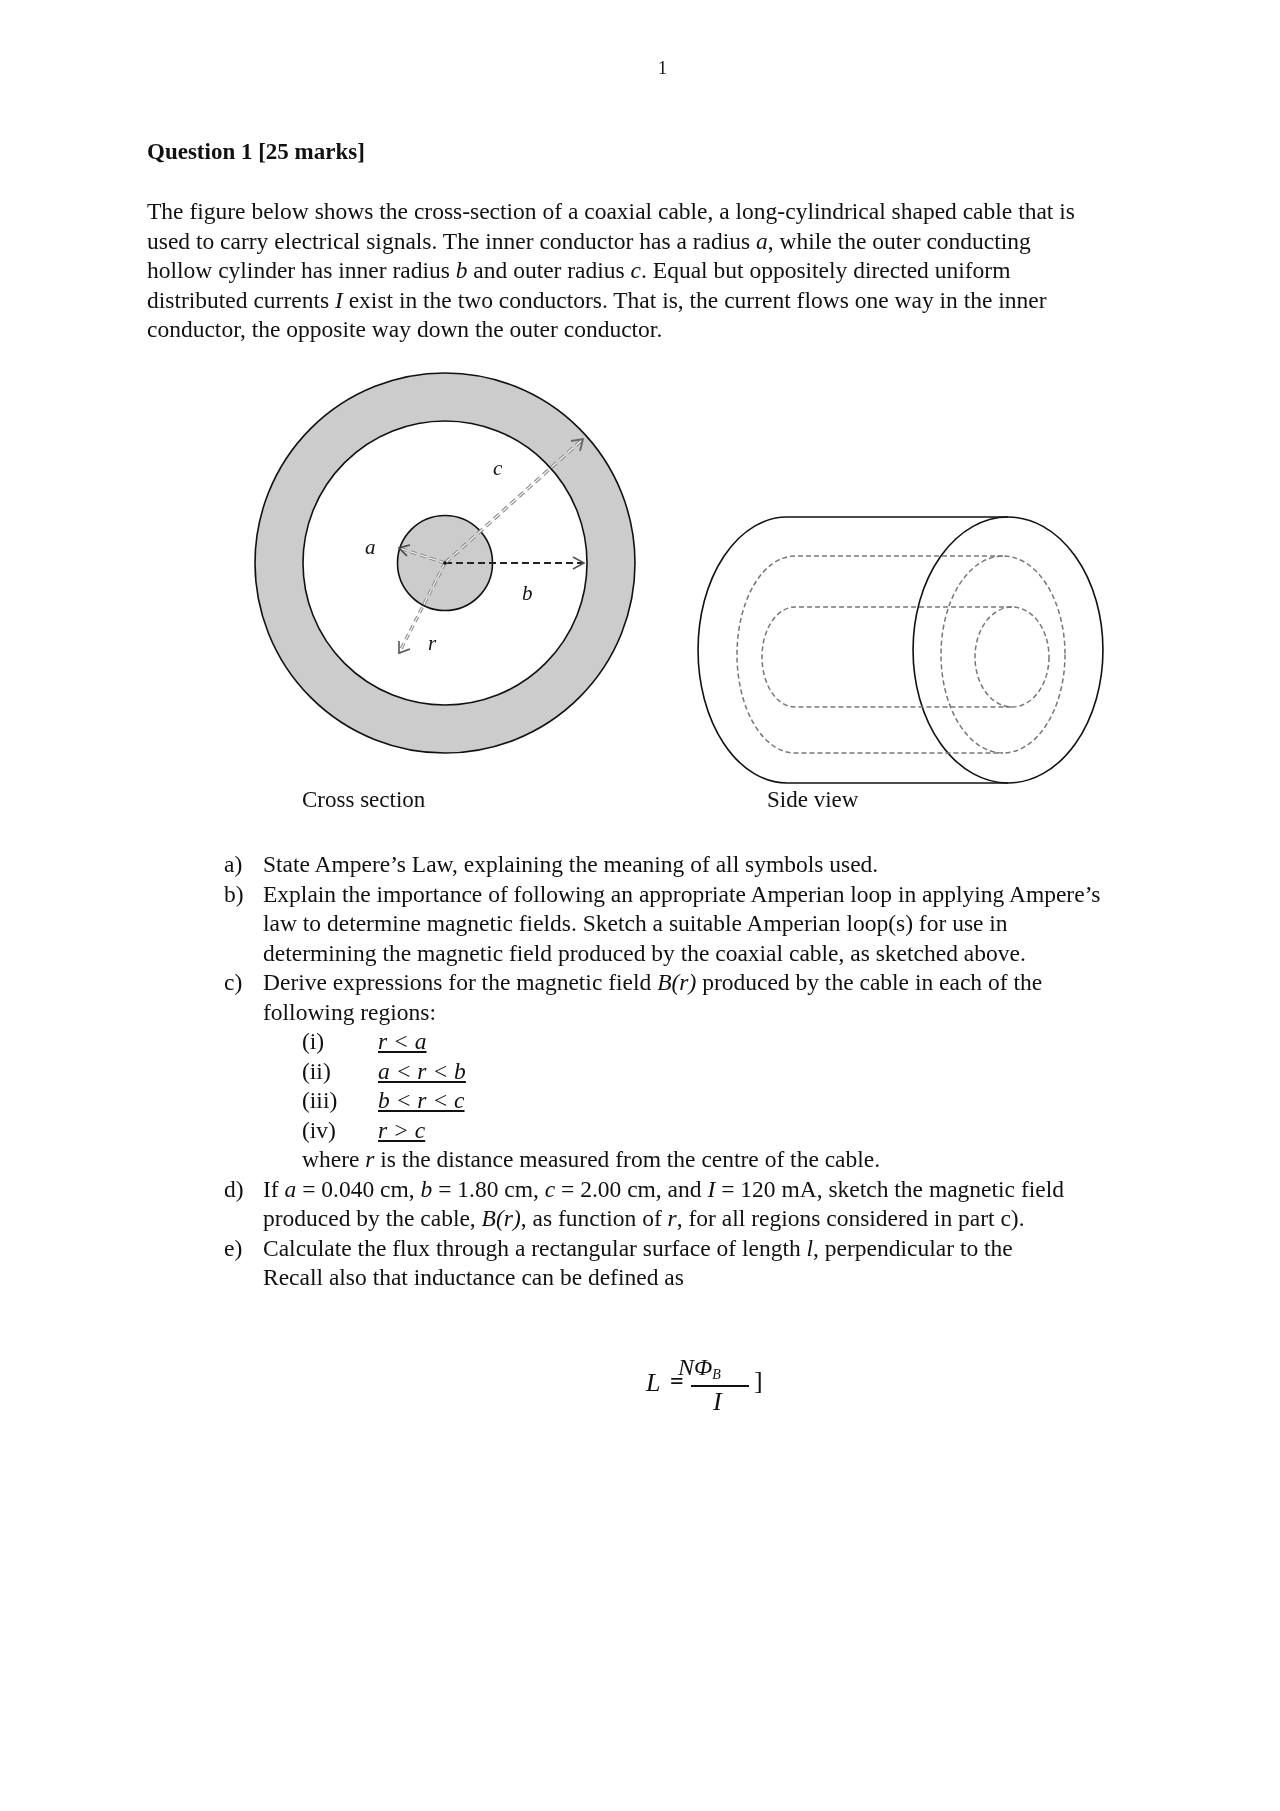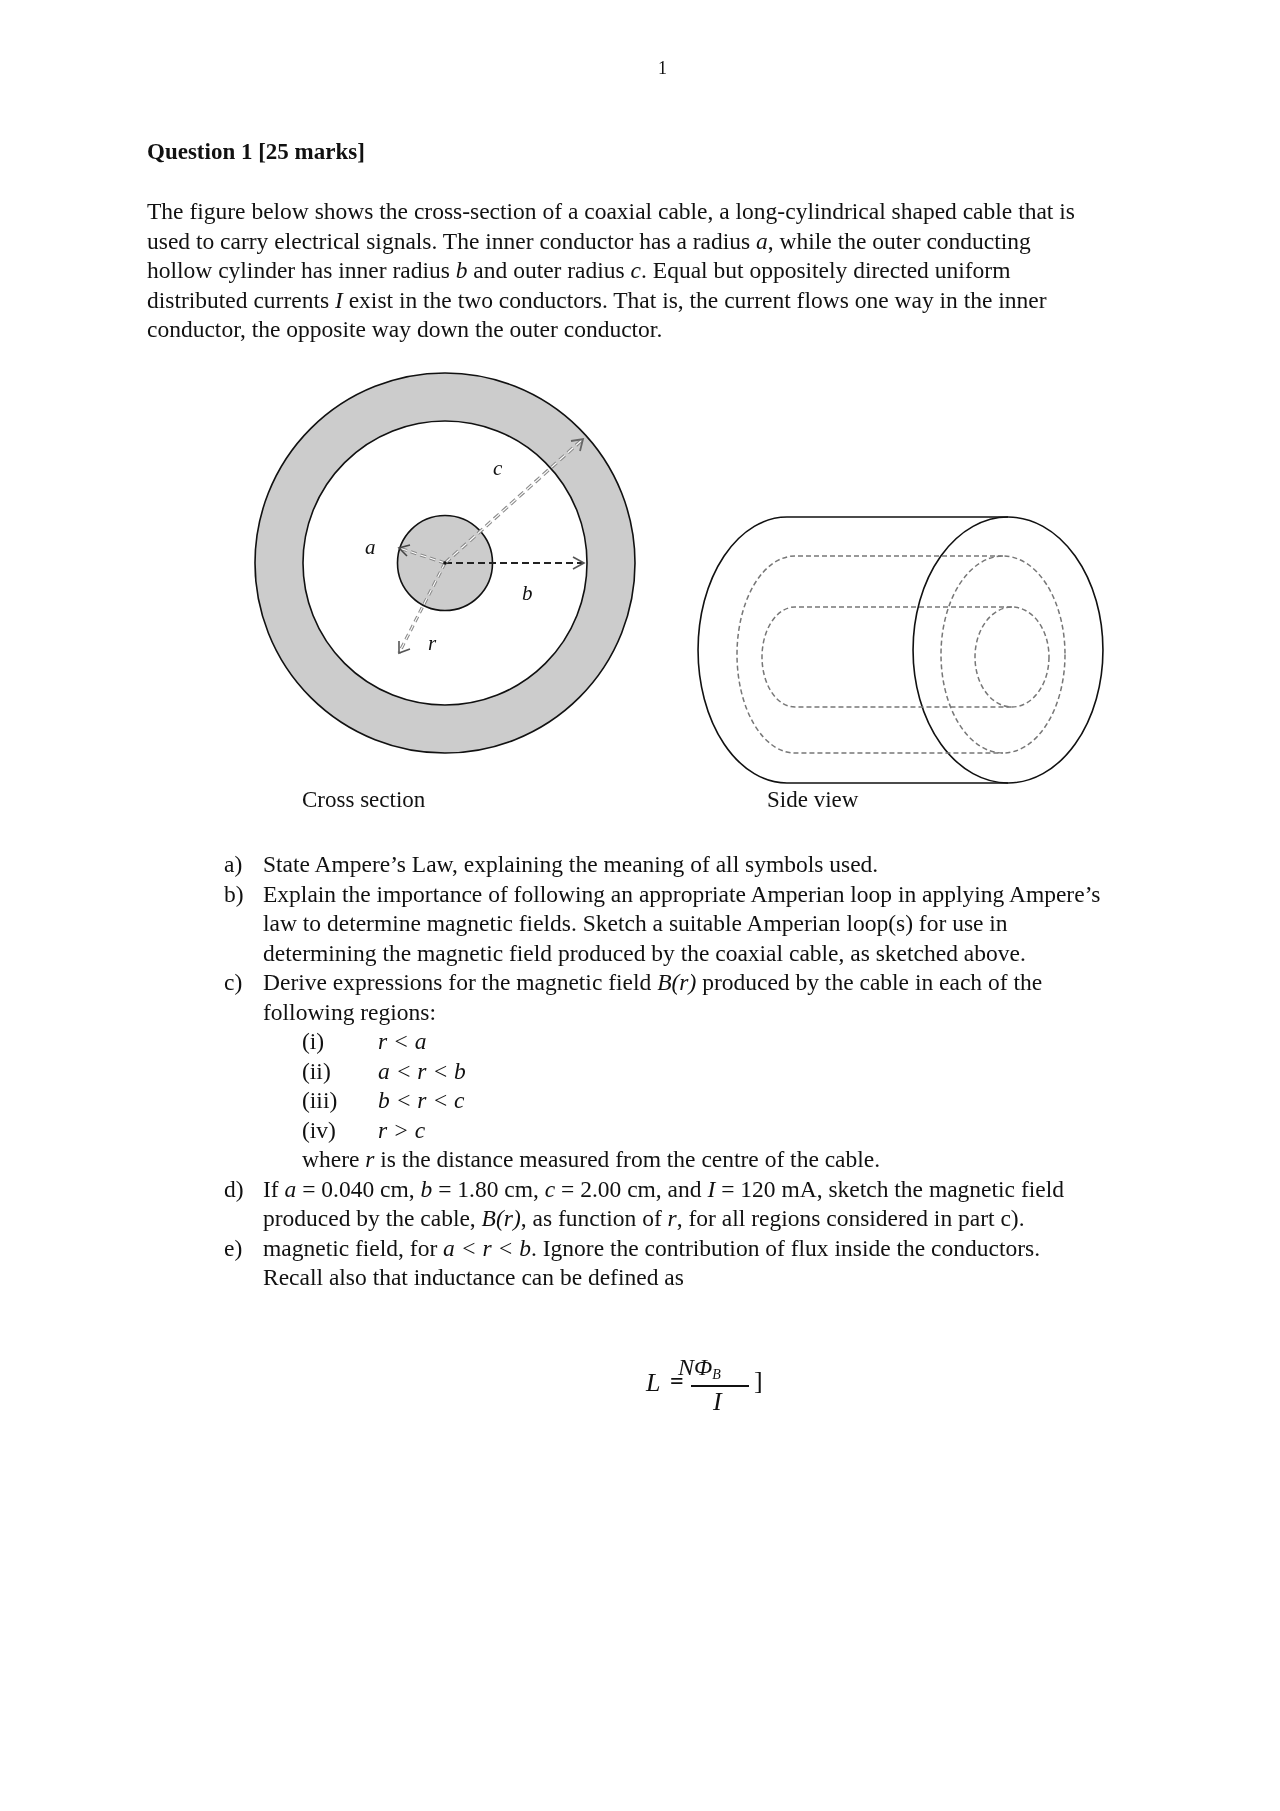--- a/index.html
+++ b/index.html
@@ -13,21 +13,21 @@
   i { font-style: italic; }
   .fig { position: absolute; left: 0; top: 0; }
   .qlist { left: 224px; top: 850px; font-size: 23.5px; line-height: 29.5px; }
   .qitem { position: relative; }
   .qlabel { position: absolute; left: 0; width: 38px; }
   .qtext { margin-left: 39px; display: block; }
   .qtext .line { display: block; white-space: nowrap; }
   .subitems { margin-left: 39px; }
   .sub { display: block; white-space: nowrap; position: relative; padding-left: 39px; }
   .sub .sublabel { display: inline-block; width: 76px; }
-  .sub .subexpr { font-style: italic; }
+  .sub .subexpr { font-style: italic; text-decoration: underline; }
   .where { display: block; padding-left: 39px; }
   .formula { position: absolute; left: 646px; top: 1354px; width: 130px; height: 70px;
              font-family: "Liberation Serif", serif; }
   .f-L { position: absolute; left: 0; top: 14px; font-size: 26px; font-style: italic; }
   .f-eq { position: absolute; left: 24px; top: 14px; font-size: 24px; font-weight: bold; }
   .f-num { position: absolute; left: 32px; top: 0; font-size: 24px; font-style: italic; font-weight: 500; }
   .f-num sub { font-size: 14px; font-style: italic; vertical-align: -4px; }
   .f-bar { position: absolute; left: 45px; top: 31px; width: 58px; height: 2px; background: #111; }
   .f-den { position: absolute; left: 67px; top: 33px; font-size: 26px; font-style: italic; }
   .f-br { position: absolute; left: 108px; top: 12px; font-size: 26px; }
@@ -123,21 +123,21 @@
     <div class="qitem">
       <span class="qlabel">d)</span>
       <span class="qtext">
         <span class="line">If <i>a</i> = 0.040 cm, <i>b</i> = 1.80 cm, <i>c</i> = 2.00 cm, and <i>I</i> = 120 mA, sketch the magnetic field</span>
         <span class="line">produced by the cable, <i>B(r)</i>, as function of <i>r</i>, for all regions considered in part c).</span>
       </span>
     </div>
     <div class="qitem">
       <span class="qlabel">e)</span>
       <span class="qtext">
-        <span class="line">magnetic field, for <i>a &lt; r &lt; b</i>. Ignore the contribution of flux inside the conductors.</span>
+        <span class="line">Calculate the flux through a rectangular surface of length <i>l</i>, perpendicular to the</span>
         <span class="line">Recall also that inductance can be defined as</span>
       </span>
     </div>
   </div>
 
 <div class="formula">
   <span class="f-L">L</span>
   <span class="f-eq">=</span>
   <span class="f-num"><span>NΦ</span><sub>B</sub></span>
   <span class="f-bar"></span>

